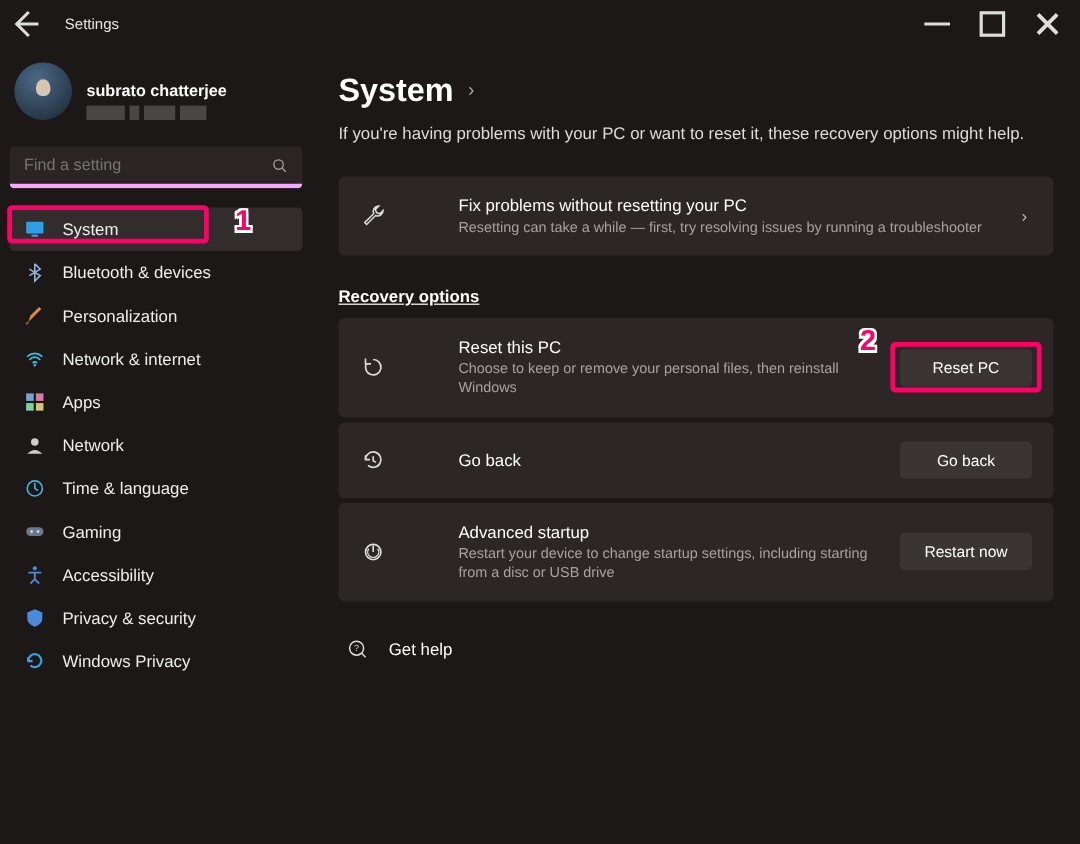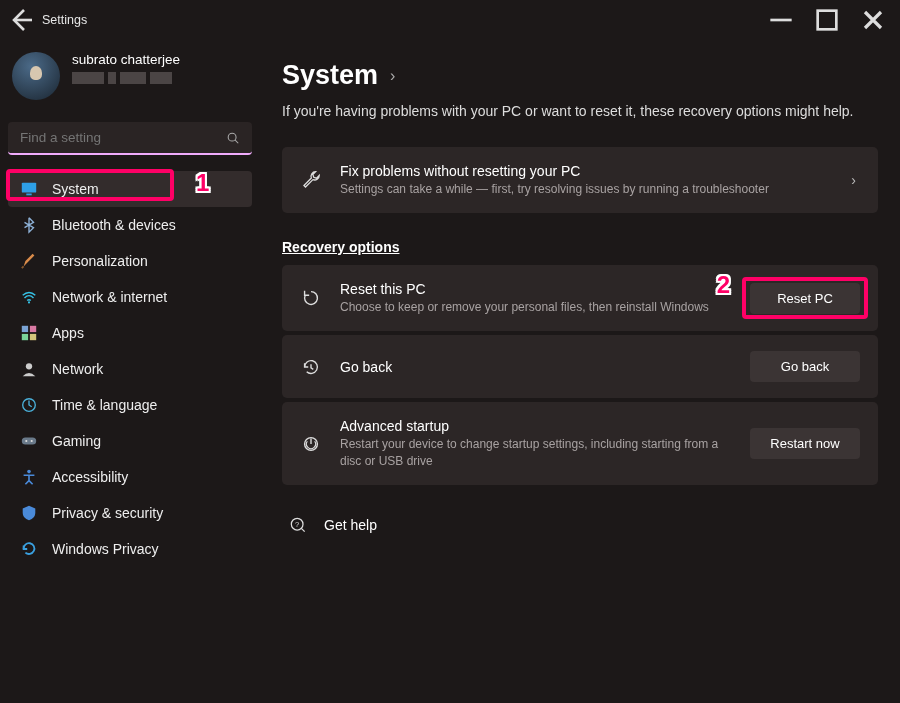--- a/index.html
+++ b/index.html
@@ -18,21 +18,21 @@
   align-items: center;
   padding: 0 4px;
 }
 .titlebar .back {
   width: 32px; height: 32px;
   display: flex; align-items: center; justify-content: center;
   cursor: pointer;
   color: #ddd;
 }
 .titlebar .title {
-  margin-left: 6px;
+  margin-left: 18px;
   font-size: 12.5px;
   color: #e6e6e6;
 }
 .window-controls {
   margin-left: auto;
   display: flex;
 }
 .window-controls div {
   width: 46px; height: 32px;
   display: flex; align-items: center; justify-content: center;
@@ -42,23 +42,24 @@
 .app {
   display: flex;
   height: calc(703px - 40px);
 }
 .sidebar {
   width: 260px;
   padding: 8px 8px 8px 8px;
 }
 .profile {
   display: flex;
-  align-items: flex-start;
+  align-items: flex-end;
   gap: 12px;
   padding: 4px 4px 12px 4px;
+  font-weight: bold;
 }
 .avatar {
   width: 48px; height: 48px;
   border-radius: 50%;
   background: radial-gradient(circle at 40% 30%, #4b6a88, #1a2530);
   flex-shrink: 0;
   position: relative;
   overflow: hidden;
 }
 .avatar::after {
@@ -68,21 +69,21 @@
   width: 12px; height: 14px;
   background: #d7c7b0;
   border-radius: 50% 50% 40% 40%;
 }
 .profile-text .name { font-size: 13.5px; color: #fff; }
 .profile-text .blocks { display: flex; gap: 4px; margin-top: 5px; }
 .profile-text .blocks span { display: inline-block; height: 12px; background: #4b4545; }
 .searchbox {
   margin: 10px 0 16px 0;
   background: #2a2424;
-  border-bottom: 2px solid #f0abfc;
+  border-bottom: 4px solid #f0abfc;
   border-radius: 4px;
   padding: 8px 12px;
   display: flex;
   align-items: center;
   color: #aaa;
 }
 .searchbox input {
   flex: 1;
   background: transparent;
   border: none;
@@ -150,21 +151,21 @@
   gap: 18px;
   margin-bottom: 4px;
   position: relative;
 }
 .card-icon {
   width: 22px; height: 22px;
   display: flex; align-items: center; justify-content: center;
   flex-shrink: 0;
   color: #ddd;
 }
-.card-text { flex: 1; }
+.card-text { flex: 1; margin-left: 42px; }
 .card-title { font-size: 14px; color: #fff; }
 .card-sub { font-size: 12px; color: #a8a2a2; margin-top: 2px; line-height: 1.35; }
 .card-action {
   background: #3b3434;
   border: none;
   color: #fff;
   padding: 8px 20px;
   border-radius: 4px;
   font-size: 13px;
   cursor: pointer;
@@ -360,21 +361,21 @@
     <div class="desc">If you're having problems with your PC or want to reset it, these recovery options might help.</div>
 
     <div class="card">
       <span class="card-icon">
         <svg viewBox="0 0 24 24">
             <path d="M21 7a5 5 0 0 1-6.9 4.6L6 19.7 4.3 18 12.4 9.9A5 5 0 0 1 17 3l-3 3 1 3 3 1 3-3z" fill="none" stroke="currentColor" stroke-width="1.4"></path>
           </svg>
       </span>
       <div class="card-text">
         <div class="card-title">Fix problems without resetting your PC</div>
-        <div class="card-sub">Settings can take a while — first, try resolving issues by running a troubleshooter</div>
+        <div class="card-sub">Resetting can take a while — first, try resolving issues by running a troubleshooter</div>
       </div>
       <span class="card-chevron">›</span>
     </div>
 
     <div class="section-title">Recovery options</div>
 
     <div class="card" style="position:relative">
       <span class="card-icon">
         <svg viewBox="0 0 24 24">
             <path d="M12 5a7 7 0 1 1-6.3 4" stroke="currentColor" stroke-width="1.5" fill="none"></path>

